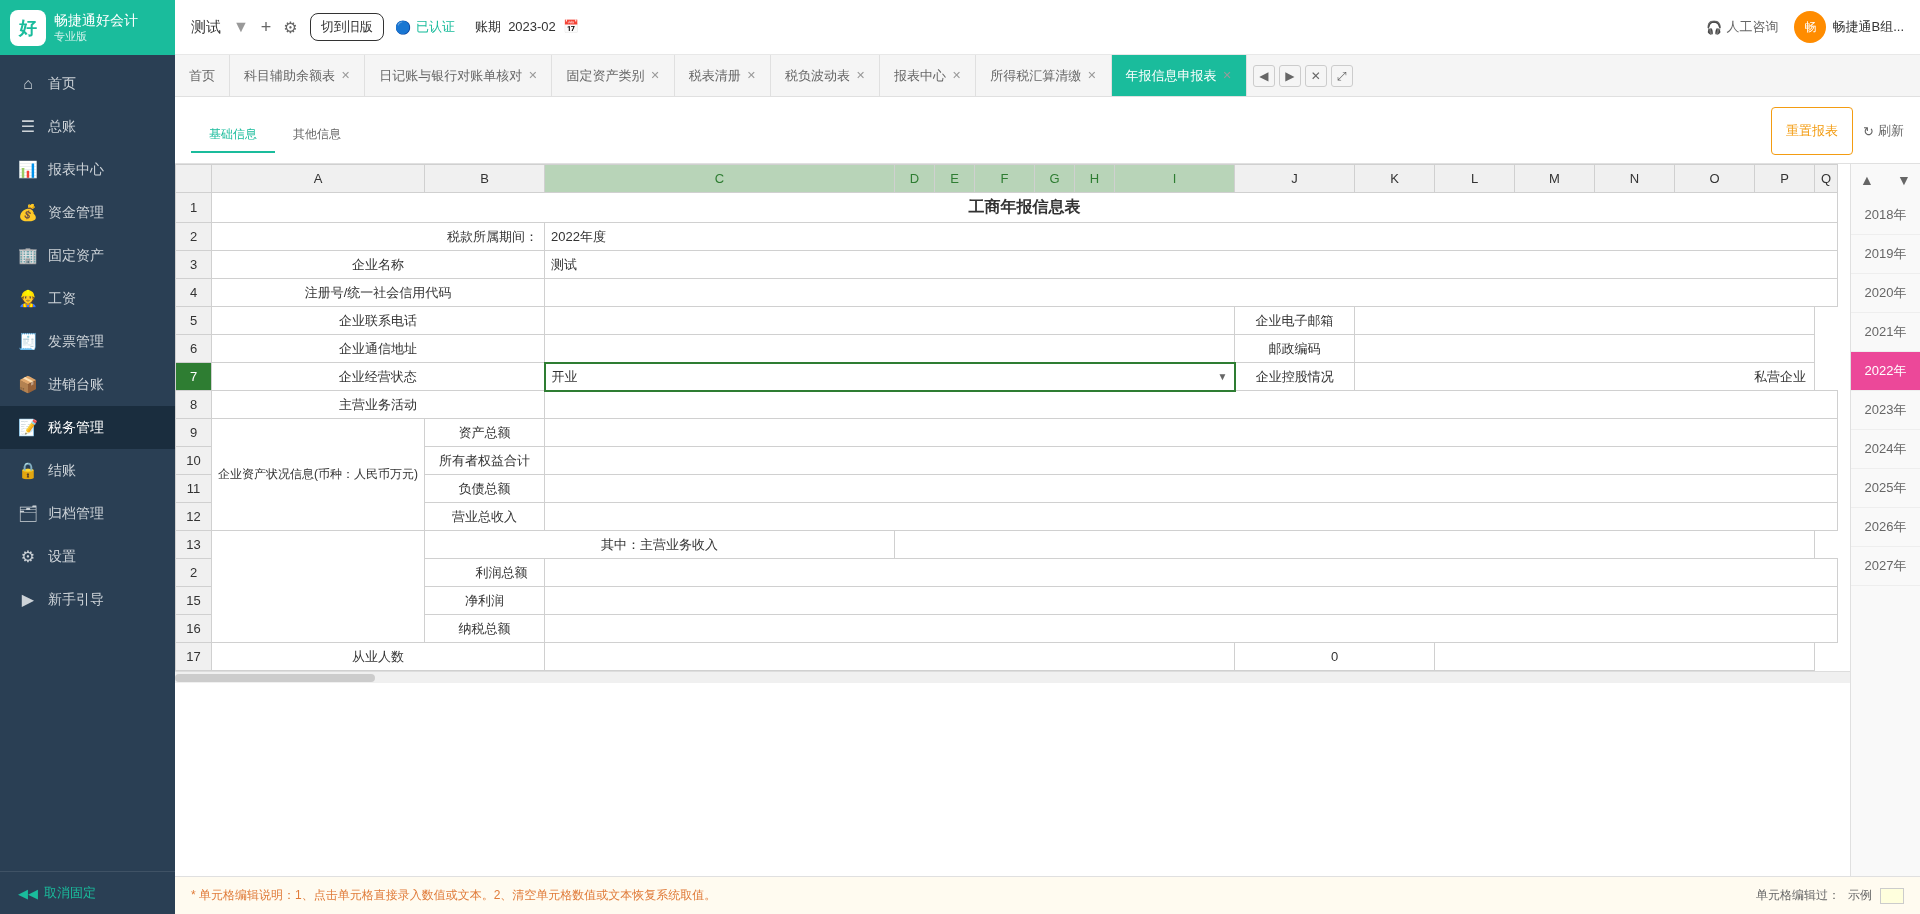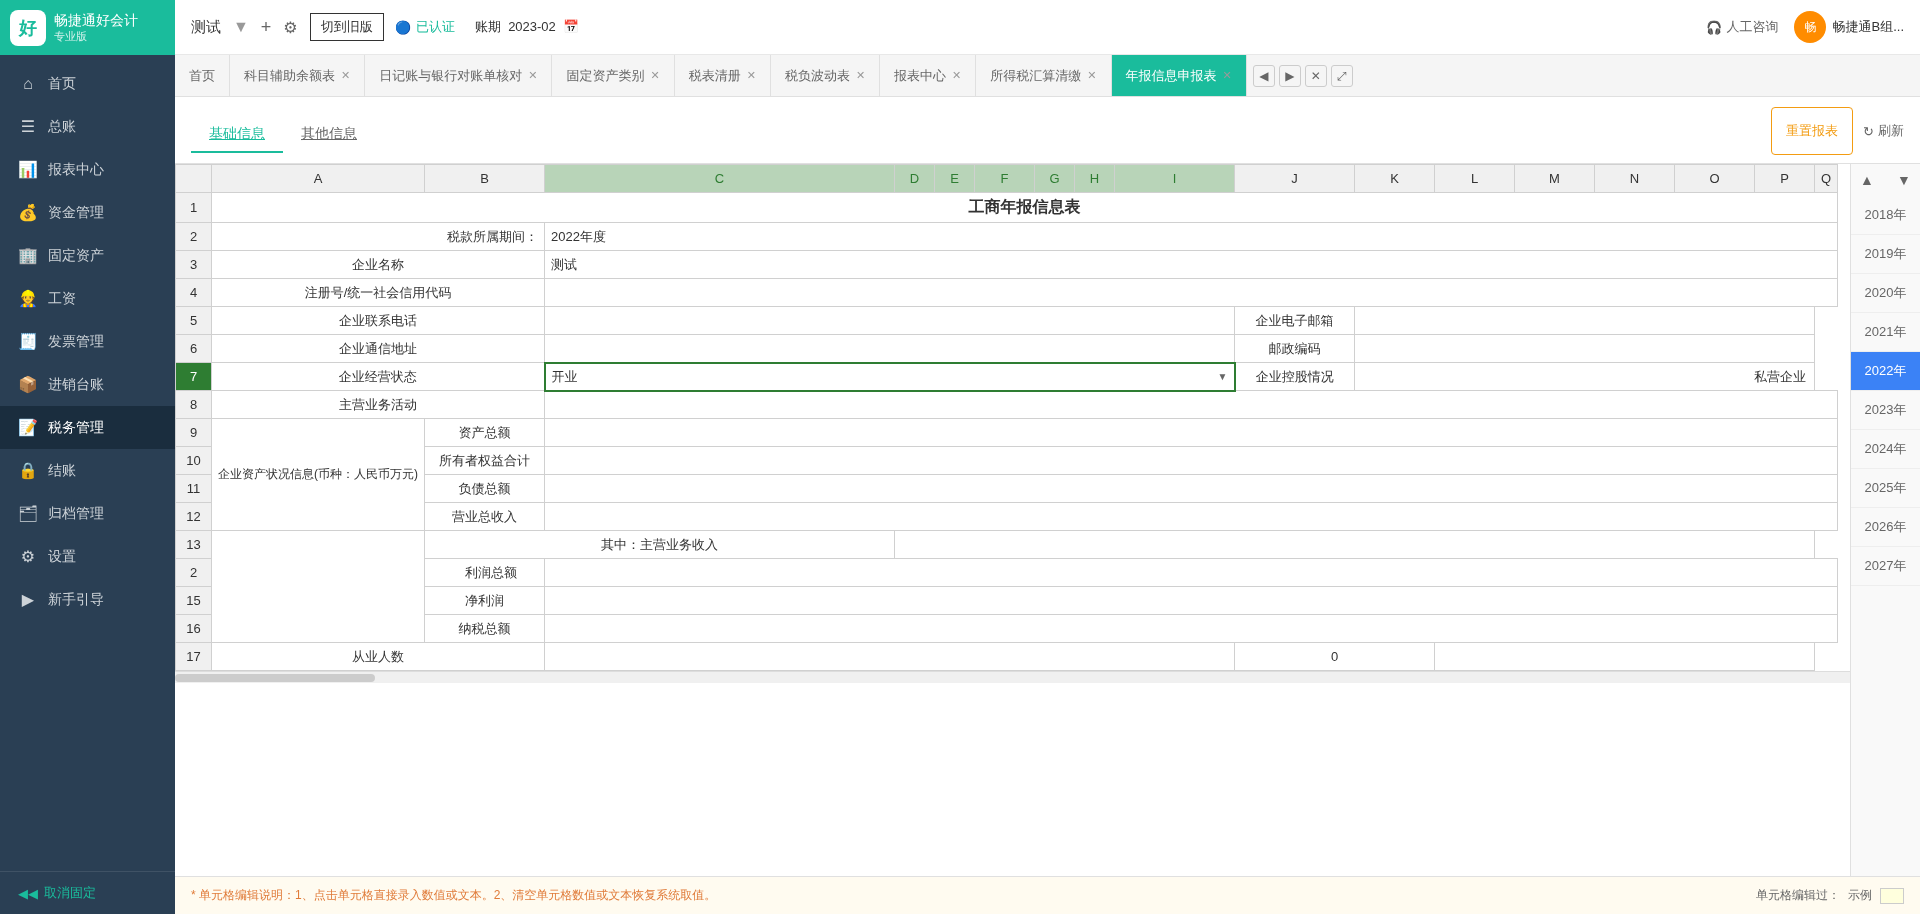--- a/index.html
+++ b/index.html
@@ -94,21 +94,21 @@
     .topbar-title {
       font-size: 15px;
       color: #333;
       font-weight: 500;
     }
     .topbar-arrow { color: #999; cursor: pointer; }
     .topbar-plus { color: #666; cursor: pointer; font-size: 18px; }
     .topbar-gear { color: #666; cursor: pointer; font-size: 16px; }
     .topbar-switch-btn {
       border: 1px solid #333;
-      border-radius: 0;
+      border-radius: 8px;
       padding: 4px 10px;
       font-size: 13px;
       color: #333;
       cursor: pointer;
       background: white;
     }
     .topbar-verified {
       display: flex;
       align-items: center;
       gap: 4px;
@@ -211,25 +211,24 @@
     
     .subtabs {
       display: flex;
       align-items: center;
       padding: 10px 16px 0;
       border-bottom: 1px solid #e0e0e0;
       gap: 0;
     }
     .subtab {
       padding: 8px 18px;
-      font-size: 14px;
+      font-size: 12px;
       color: #666;
       cursor: pointer;
       border-bottom: 2px solid transparent;
-      text-decoration: underline;
     }
     .subtab.active {
       color: #1abc9c;
       border-bottom: 2px solid #1abc9c;
       font-weight: 500;
     }
     .subtab-actions {
       margin-left: auto;
       display: flex;
       gap: 10px;
@@ -294,21 +293,21 @@
     }
     .year-item {
       padding: 10px 6px;
       text-align: center;
       font-size: 13px;
       color: #666;
       cursor: pointer;
       border-bottom: 1px solid #eee;
     }
     .year-item.active {
-      background: #3b82f6;
+      background: #ec4899;
       color: white;
     }
 
     
     table.spreadsheet {
       border-collapse: collapse;
       min-width: 1300px;
       table-layout: fixed;
     }
     table.spreadsheet th, table.spreadsheet td {
@@ -682,21 +681,21 @@
 
             <tr>
               <td class="row-num">13</td>
               <td rowspan="4" style="text-align:center; vertical-align:middle; font-size:12px;"></td>
               <td colspan="2" style="text-align:center;">其中：主营业务收入</td>
               <td colspan="13"></td>
             </tr>
 
             <tr>
               <td class="row-num">2</td>
-              <td style="padding-left:40px;">利润总额</td>
+              <td style="text-align:center;padding-left:40px;">利润总额</td>
               <td colspan="15"></td>
             </tr>
 
             <tr>
               <td class="row-num">15</td>
               <td style="text-align:center;">净利润</td>
               <td colspan="15"></td>
             </tr>
 
             <tr>

